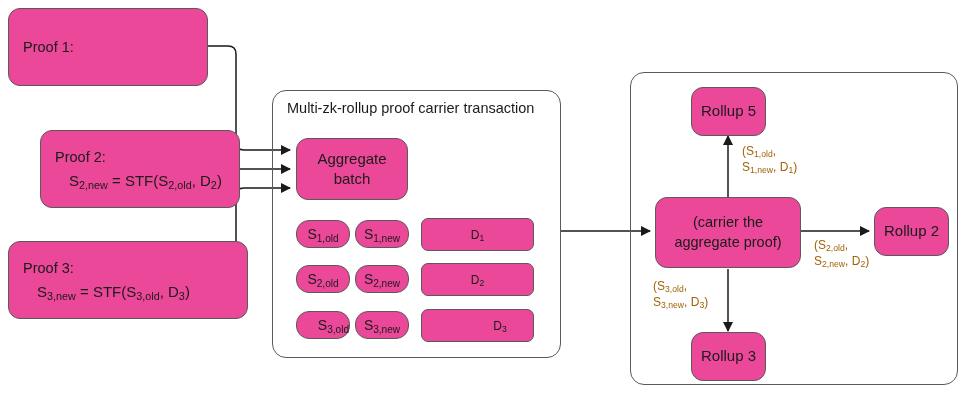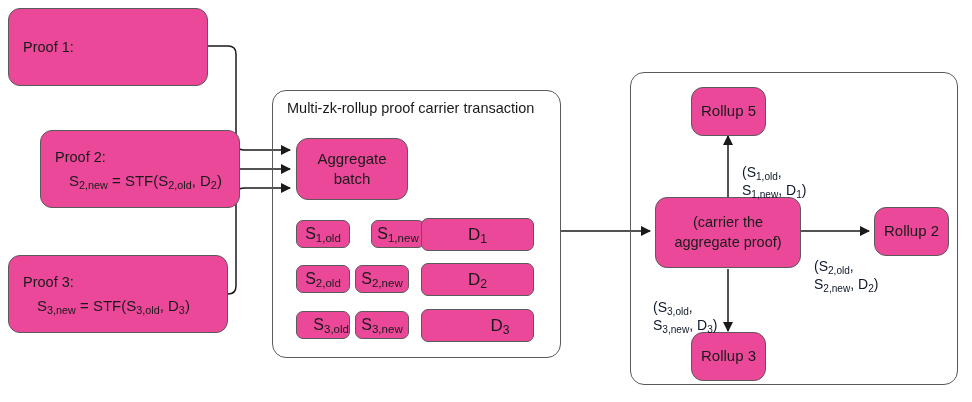--- a/index.html
+++ b/index.html
@@ -47,36 +47,35 @@
     padding: 0 0 0 14px;
     line-height: 1.55;
   }
   .proof-title { font-size: 14.5px; }
   .proof-eq { font-size: 15px; padding-left: 14px; white-space: nowrap; }
   .container-title {
     font-size: 14.5px;
     padding: 9px 0 0 14px;
   }
   .small-chip {
-    border-radius: 7px;
-    font-size: 16px;
+    border-radius: 13px;
+    font-size: 14px;
   }
   .d-chip {
     border-radius: 7px;
-    font-size: 17px;
+    font-size: 12px;
   }
   .node-label { font-size: 15px; line-height: 1.35; }
   .node-label-multi { font-size: 14.5px; line-height: 1.32; }
   .edge-label {
     position: absolute;
-    font-size: 14px;
+    font-size: 12px;
     line-height: 1.3;
-    color: #0f172a;
+    color: #a16207;
     white-space: nowrap;
-    margin-top: 19px;
   }
   sub {
     font-size: 0.72em;
     line-height: 0;
     vertical-align: baseline;
     position: relative;
     bottom: -0.28em;
   }
 </style>
 </head>
@@ -110,38 +109,38 @@
 
   <div class="box proof-box" style="left:8px; top:8px; width:200px; height:78px;">
     <div class="proof-title">Proof 1:</div>
   </div>
 
   <div class="box proof-box" style="left:8px; top:130px; width:200px; height:78px;margin-left:32px;">
     <div class="proof-title">Proof 2:</div>
     <div class="proof-eq">S<sub>2,new</sub> = STF(S<sub>2,old</sub>, D<sub>2</sub>)</div>
   </div>
 
-  <div class="box proof-box" style="left:8px; top:255px; width:220px; height:78px;">
+  <div class="box proof-box" style="left:8px; top:241px; width:240px; height:78px;">
     <div class="proof-title">Proof 3:</div>
     <div class="proof-eq">S<sub>3,new</sub> = STF(S<sub>3,old</sub>, D<sub>3</sub>)</div>
   </div>
 
   <div class="box container-box" style="left:272px; top:90px; width:289px; height:268px;">
     <div class="container-title">Multi-zk-rollup proof carrier transaction</div>
   </div>
 
   <div class="box" style="left:296px; top:138px; width:112px; height:62px;">
     <div class="node-label">Aggregate</div>
     <div class="node-label">batch</div>
   </div>
 
   <div class="box small-chip" style="left:296px; top:220px; width:54px; height:28px;">
     <span>S<sub>1,old</sub></span>
   </div>
-  <div class="box small-chip" style="left:355px; top:220px; width:54px; height:28px;margin-left:16px;">
+  <div class="box small-chip" style="left:355px; top:220px; width:54px; height:28px;">
     <span>S<sub>1,new</sub></span>
   </div>
   <div class="box d-chip" style="left:421px; top:218px; width:113px; height:33px;">
     <span>D<sub>1</sub></span>
   </div>
 
   <div class="box small-chip" style="left:296px; top:265px; width:54px; height:28px;">
     <span>S<sub>2,old</sub></span>
   </div>
   <div class="box small-chip" style="left:355px; top:265px; width:54px; height:28px;">

